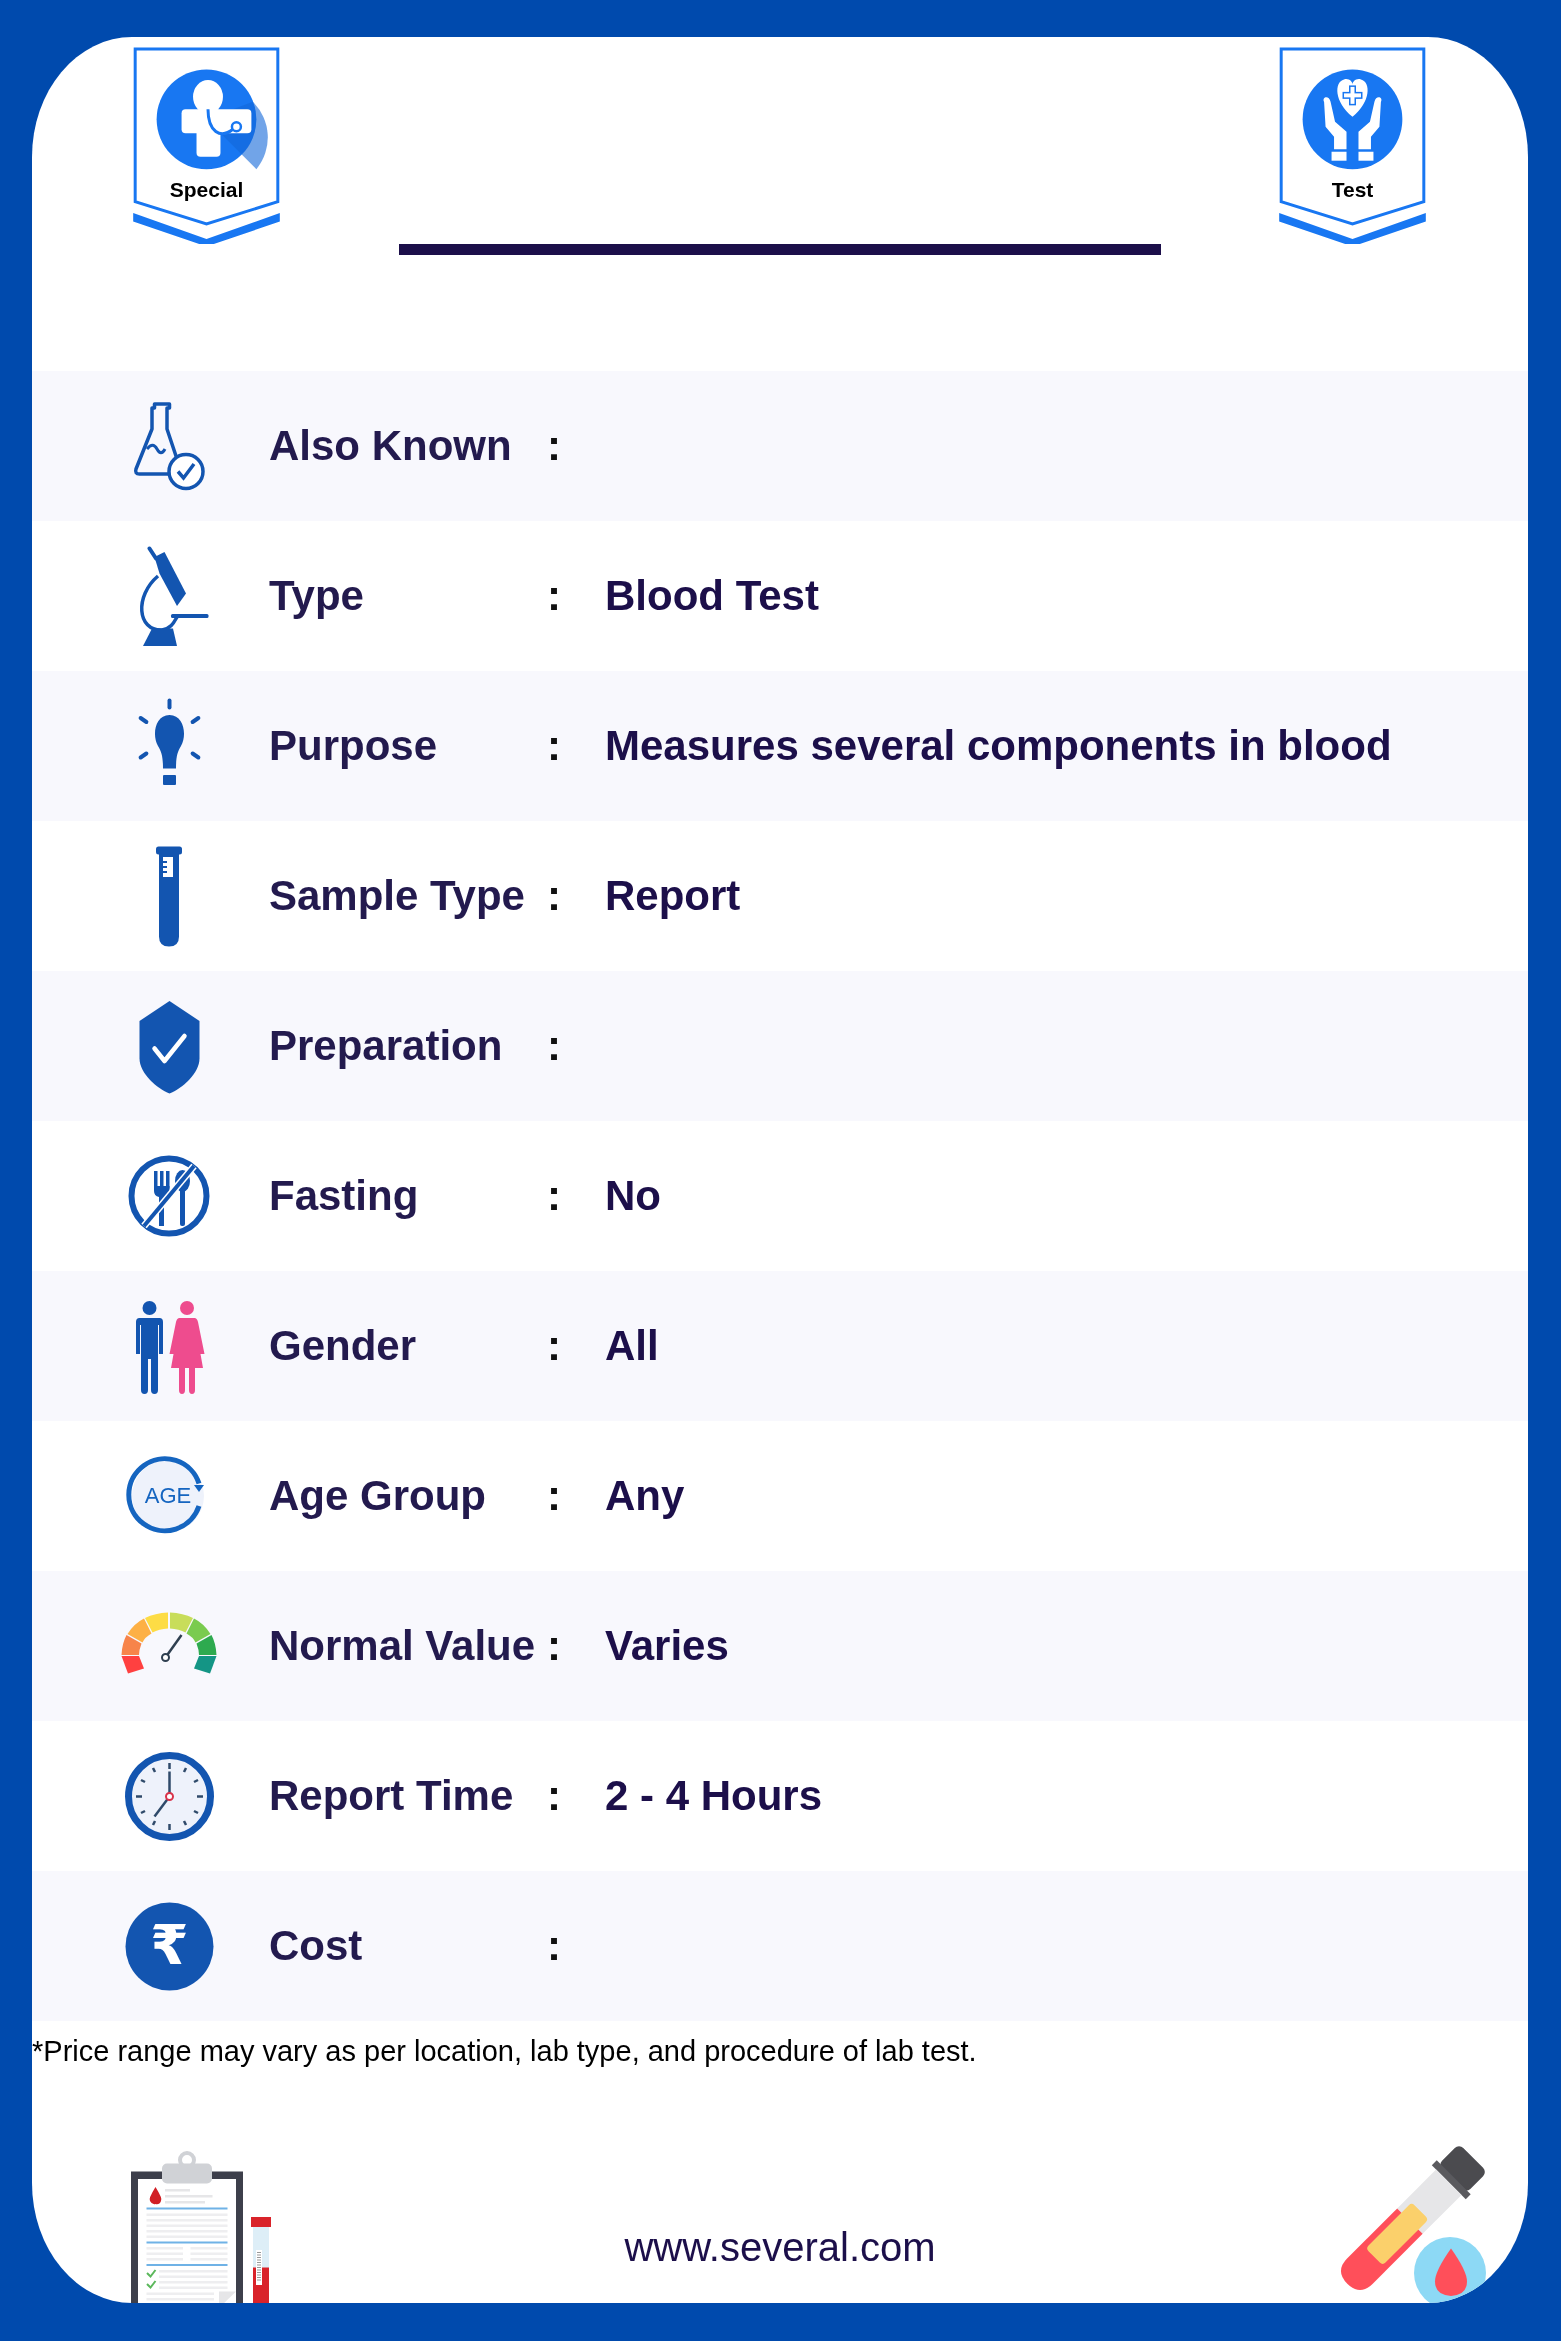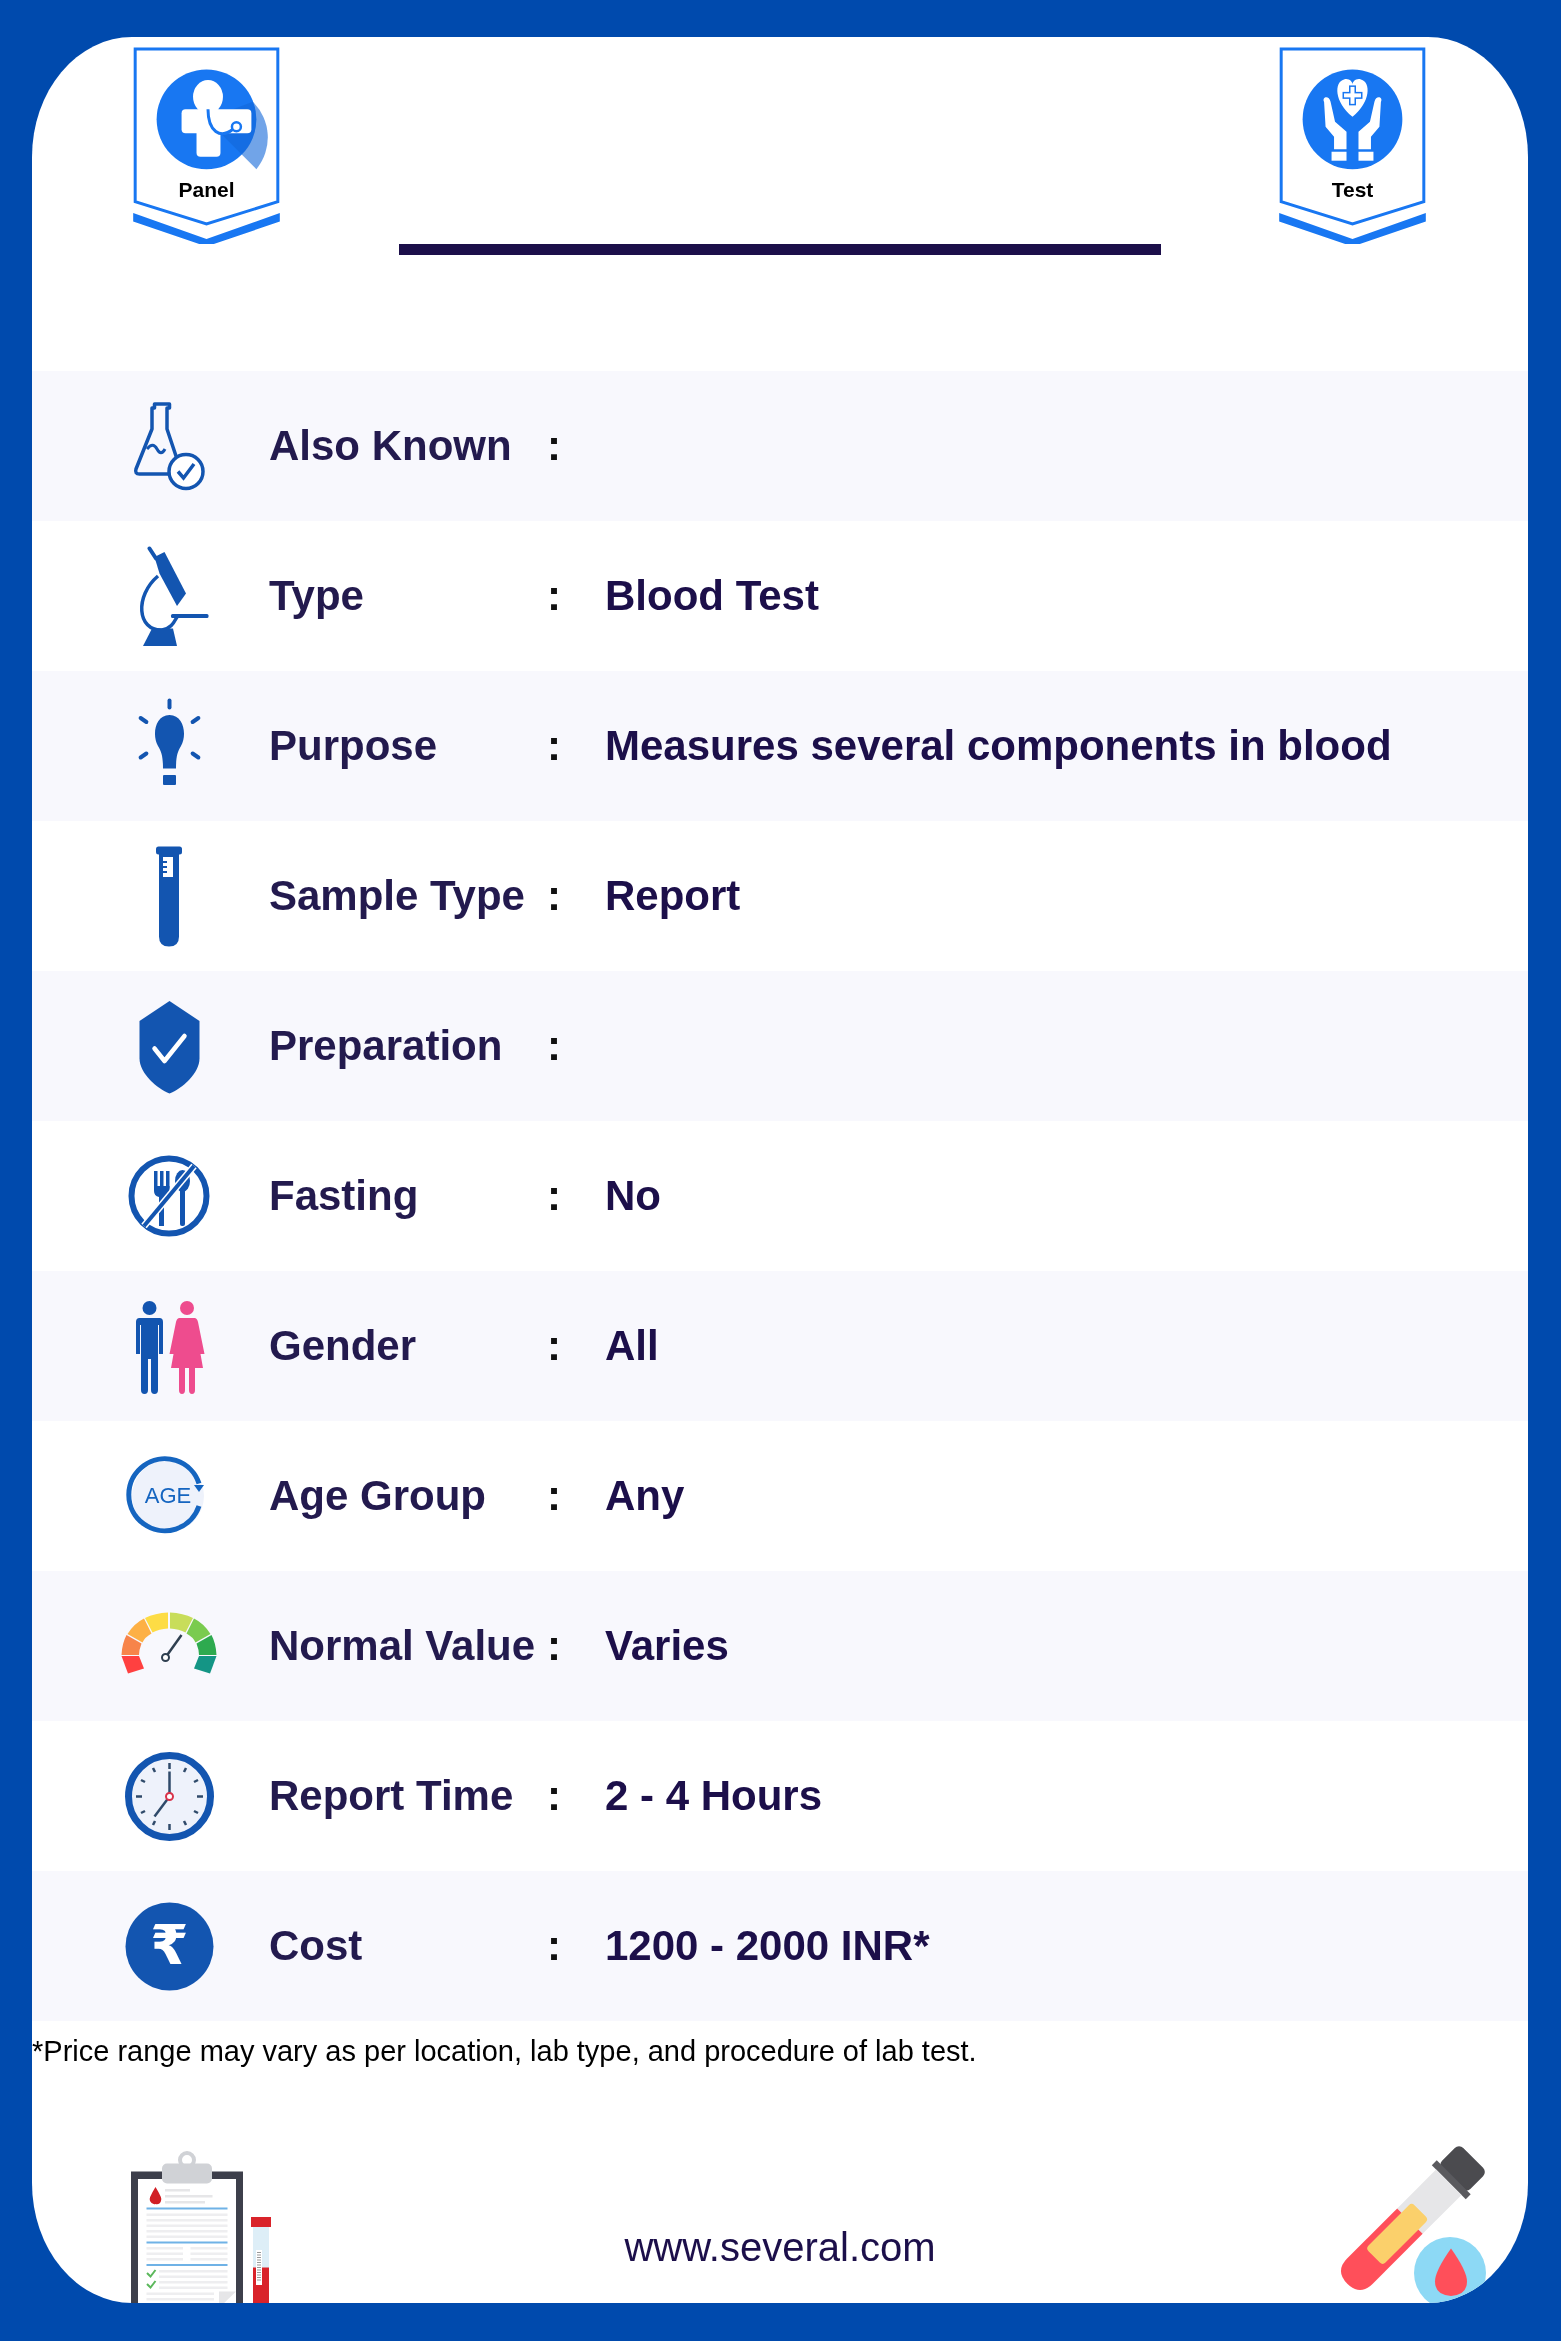--- a/index.html
+++ b/index.html
@@ -129,21 +129,21 @@
       <path d="M4 4 H290 V310 L147 355 L4 310 Z" fill="#fff" stroke="#1877F2" stroke-width="6"></path>
       <path d="M0 333 L147 385 L294 333 L294 350 L147 400 L0 350 Z" fill="#1877F2"></path>
       <circle cx="147" cy="145" r="100" fill="#1877F2"></circle>
       <path d="M147 145 L247 245 A100 100 0 0 0 240 110 Z" fill="#1268D9" opacity="0.6"></path>
       <rect x="97" y="125" width="140" height="48" rx="8" fill="#fff"></rect>
       <rect x="127" y="125" width="48" height="95" rx="8" fill="#fff"></rect>
       <ellipse cx="150" cy="100" rx="30" ry="34" fill="#fff"></ellipse>
       <path d="M150 125 C 150 170, 175 185, 200 165" stroke="#1877F2" stroke-width="6" fill="none"></path>
       <circle cx="207" cy="160" r="9" fill="none" stroke="#1877F2" stroke-width="5"></circle>
     </svg>
-    <div class="badge-label">Panel</div>
+    <div class="badge-label">Special</div>
   </div>
 
   <div class="title-underline"></div>
 
   <div class="badge badge-right">
     <svg width="147" height="197" viewBox="0 0 294 395">
       <path d="M4 4 H290 V310 L147 355 L4 310 Z" fill="#fff" stroke="#1877F2" stroke-width="6"></path>
       <path d="M0 333 L147 385 L294 333 L294 350 L147 400 L0 350 Z" fill="#1877F2"></path>
       <circle cx="147" cy="145" r="100" fill="#1877F2"></circle>
       <path d="M147 140 C 110 110, 110 70, 130 65 C 140 62, 147 70, 147 75 C 147 70, 154 62, 164 65 C 184 70, 184 110, 147 140 Z" fill="#fff"></path>
@@ -331,21 +331,20 @@
 
     <div class="row shaded">
       <div class="row-icon">
         <svg width="95" height="95" viewBox="0 0 190 190">
           <circle cx="95" cy="95" r="88" fill="#1355B0"></circle>
           <text x="95" y="130" text-anchor="middle" font-family="DejaVu Sans, sans-serif" font-weight="bold" font-size="110" fill="#fff">₹</text>
         </svg>
       </div>
       <div class="row-label">Cost</div>
       <div class="row-colon">:</div>
-      <div class="row-value">1200 - 2000 INR*</div>
     </div>
   </div>
 
   <div class="footnote">*Price range may vary as per location, lab type, and procedure of lab test.</div>
 
   <div class="illus-left">
     <svg width="180" height="200" viewBox="0 0 360 400">
       <rect x="58" y="93" width="224" height="287" fill="#3D3F4B"></rect>
       <rect x="72" y="108" width="196" height="258" fill="#fff"></rect>
       <rect x="120" y="77" width="100" height="40" rx="10" fill="#D0D2D6"></rect>

